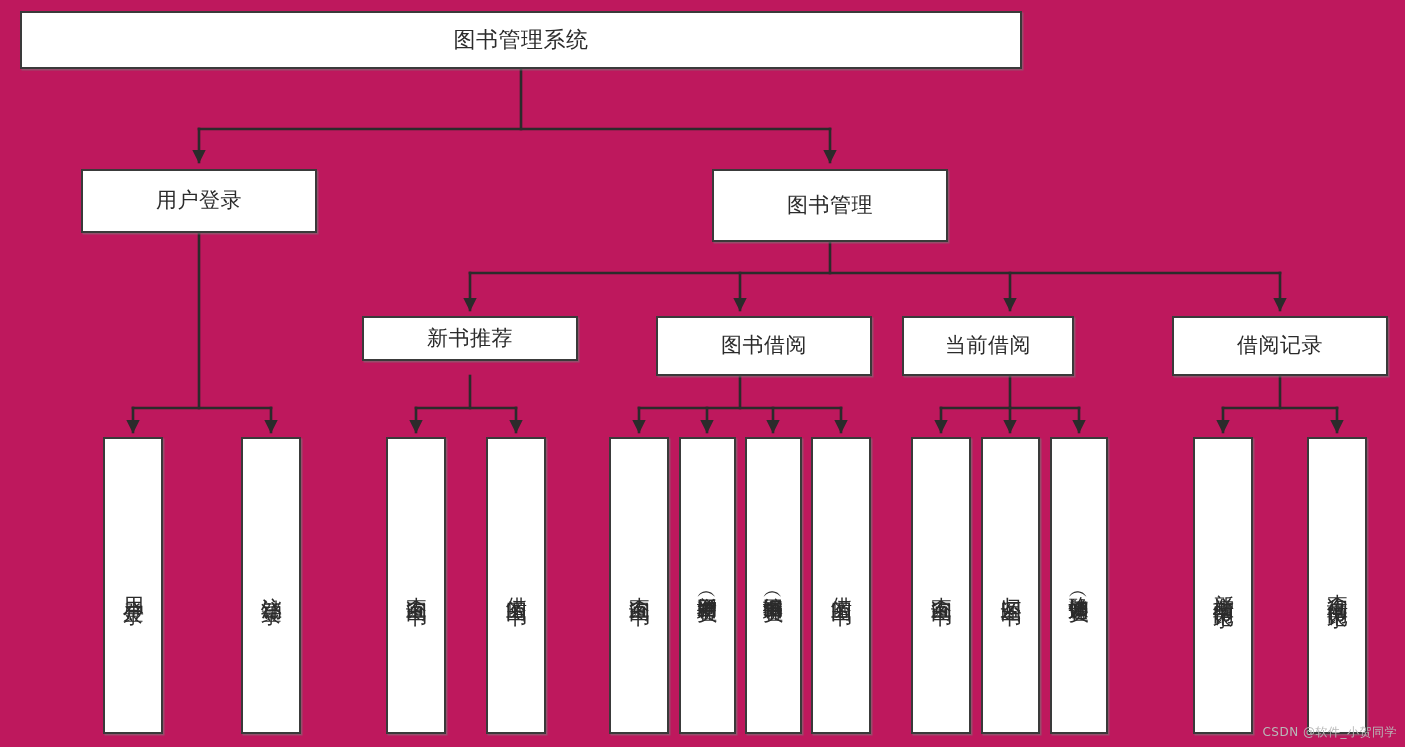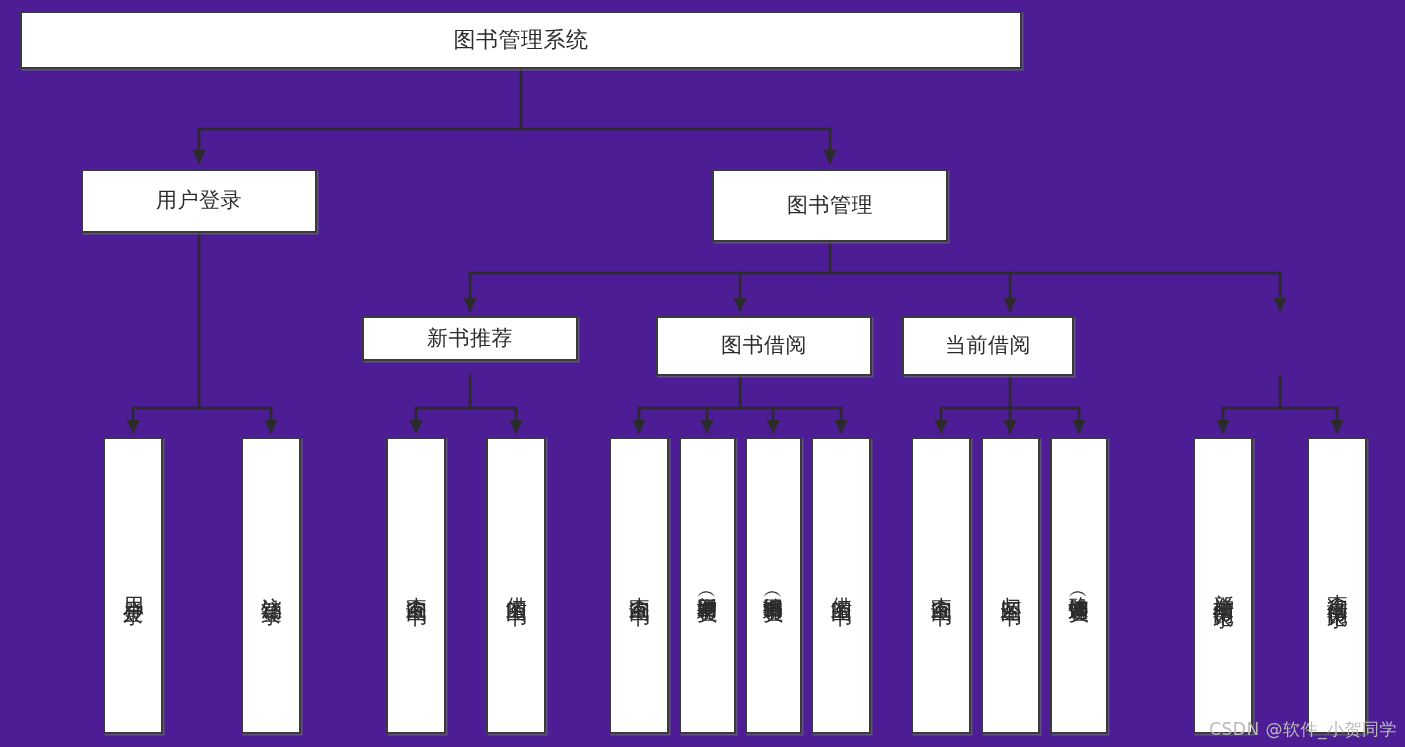--- a/index.html
+++ b/index.html
@@ -8,21 +8,21 @@
     padding: 0;
     background: #ffffff;
   }
   body {
     font-family: "DejaVu Sans", "Liberation Sans", sans-serif;
   }
   #diagram-canvas {
     position: relative;
     width: 1405px;
     height: 747px;
-    background: #4c1d95;
+    background: #be185d;
     overflow: hidden;
   }
   #edge-layer {
     position: absolute;
     left: 0;
     top: 0;
     width: 1405px;
     height: 747px;
     pointer-events: none;
   }
@@ -66,21 +66,21 @@
     text-align: center;
   }
   .node.vert.narrow .node-label {
     font-size: 20px;
     letter-spacing: 1px;
   }
   #watermark {
     position: absolute;
     right: 8px;
     bottom: 6px;
-    font-size: 17px;
+    font-size: 12px;
     color: #b9b9b9;
     letter-spacing: 0.5px;
     z-index: 5;
     white-space: nowrap;
     font-family: "DejaVu Sans", "Liberation Sans", sans-serif;
   }
 </style>
 </head>
 <body>
 
@@ -154,20 +154,23 @@
   </div>
 
   <div class="node horiz" style="left:632px; top:316px; width:216px; height:60px;margin-left:24px;">
     <span class="node-label">图书借阅</span>
   </div>
 
   <div class="node horiz" style="left:902px; top:316px; width:172px; height:60px;">
     <span class="node-label">当前借阅</span>
   </div>
 
+  <div class="node horiz" style="left:1172px; top:316px; width:216px; height:60px;">
+    <span class="node-label">借阅记录</span>
+  </div>
 
   <div class="node vert" style="left:103px; top:437px; width:60px; height:297px;">
     <span class="node-label">用户登录</span>
   </div>
 
   <div class="node vert" style="left:241px; top:437px; width:60px; height:297px;">
     <span class="node-label">注销登录</span>
   </div>
 
   <div class="node vert" style="left:386px; top:437px; width:60px; height:297px;">

